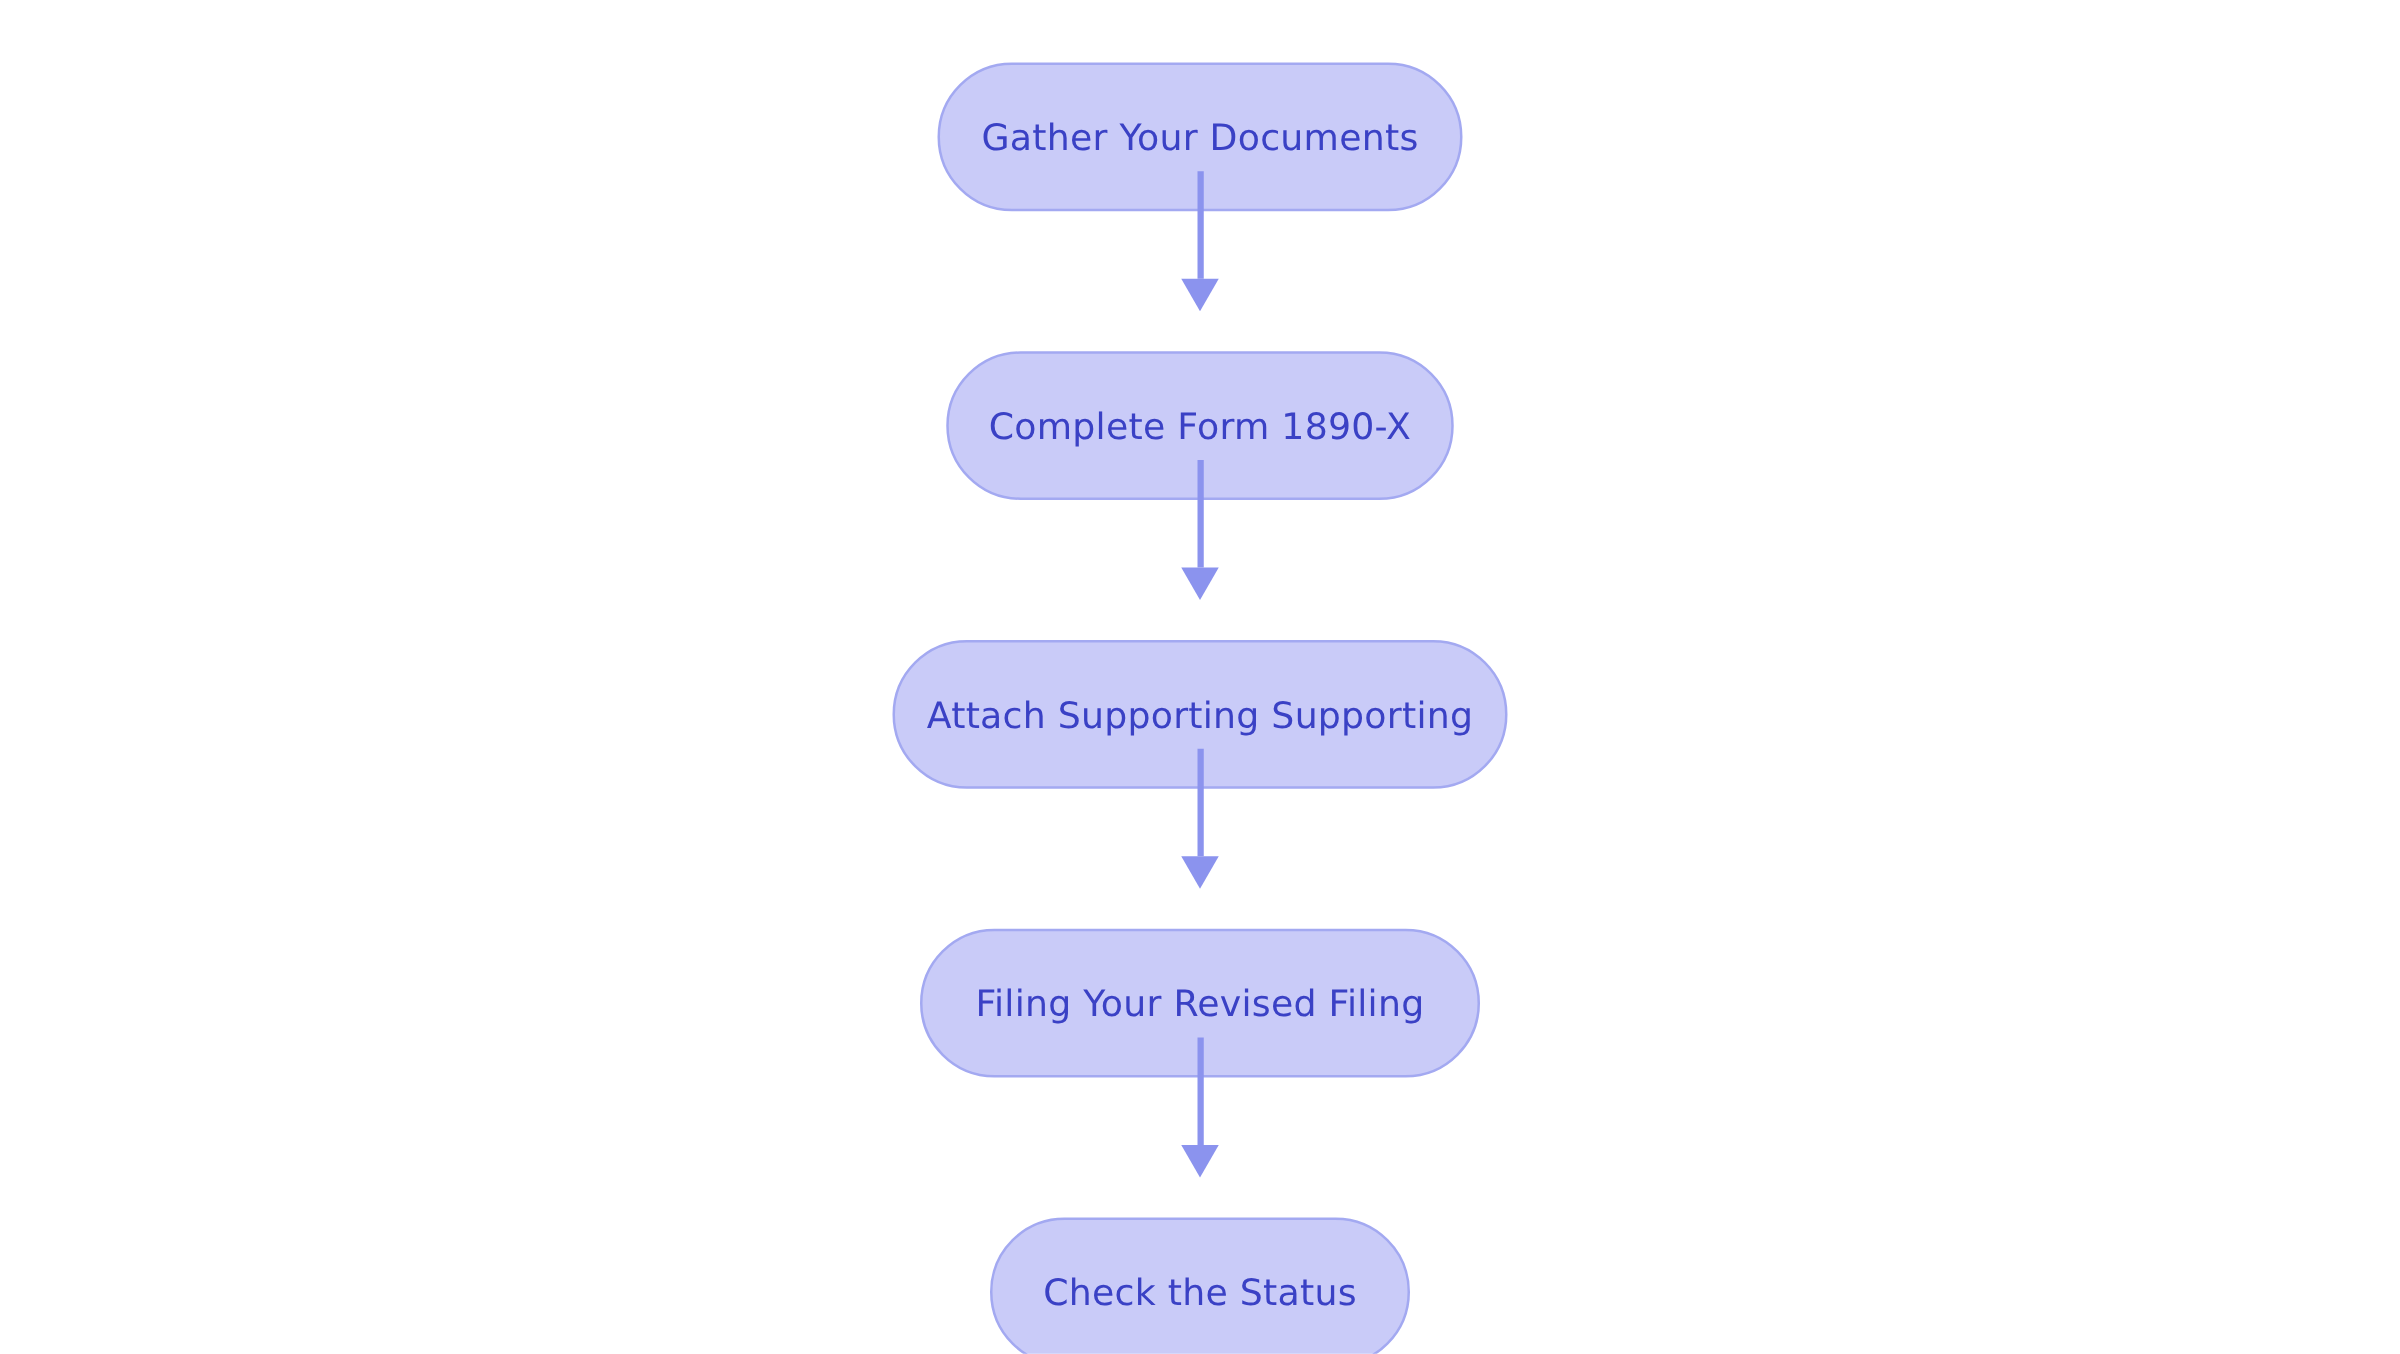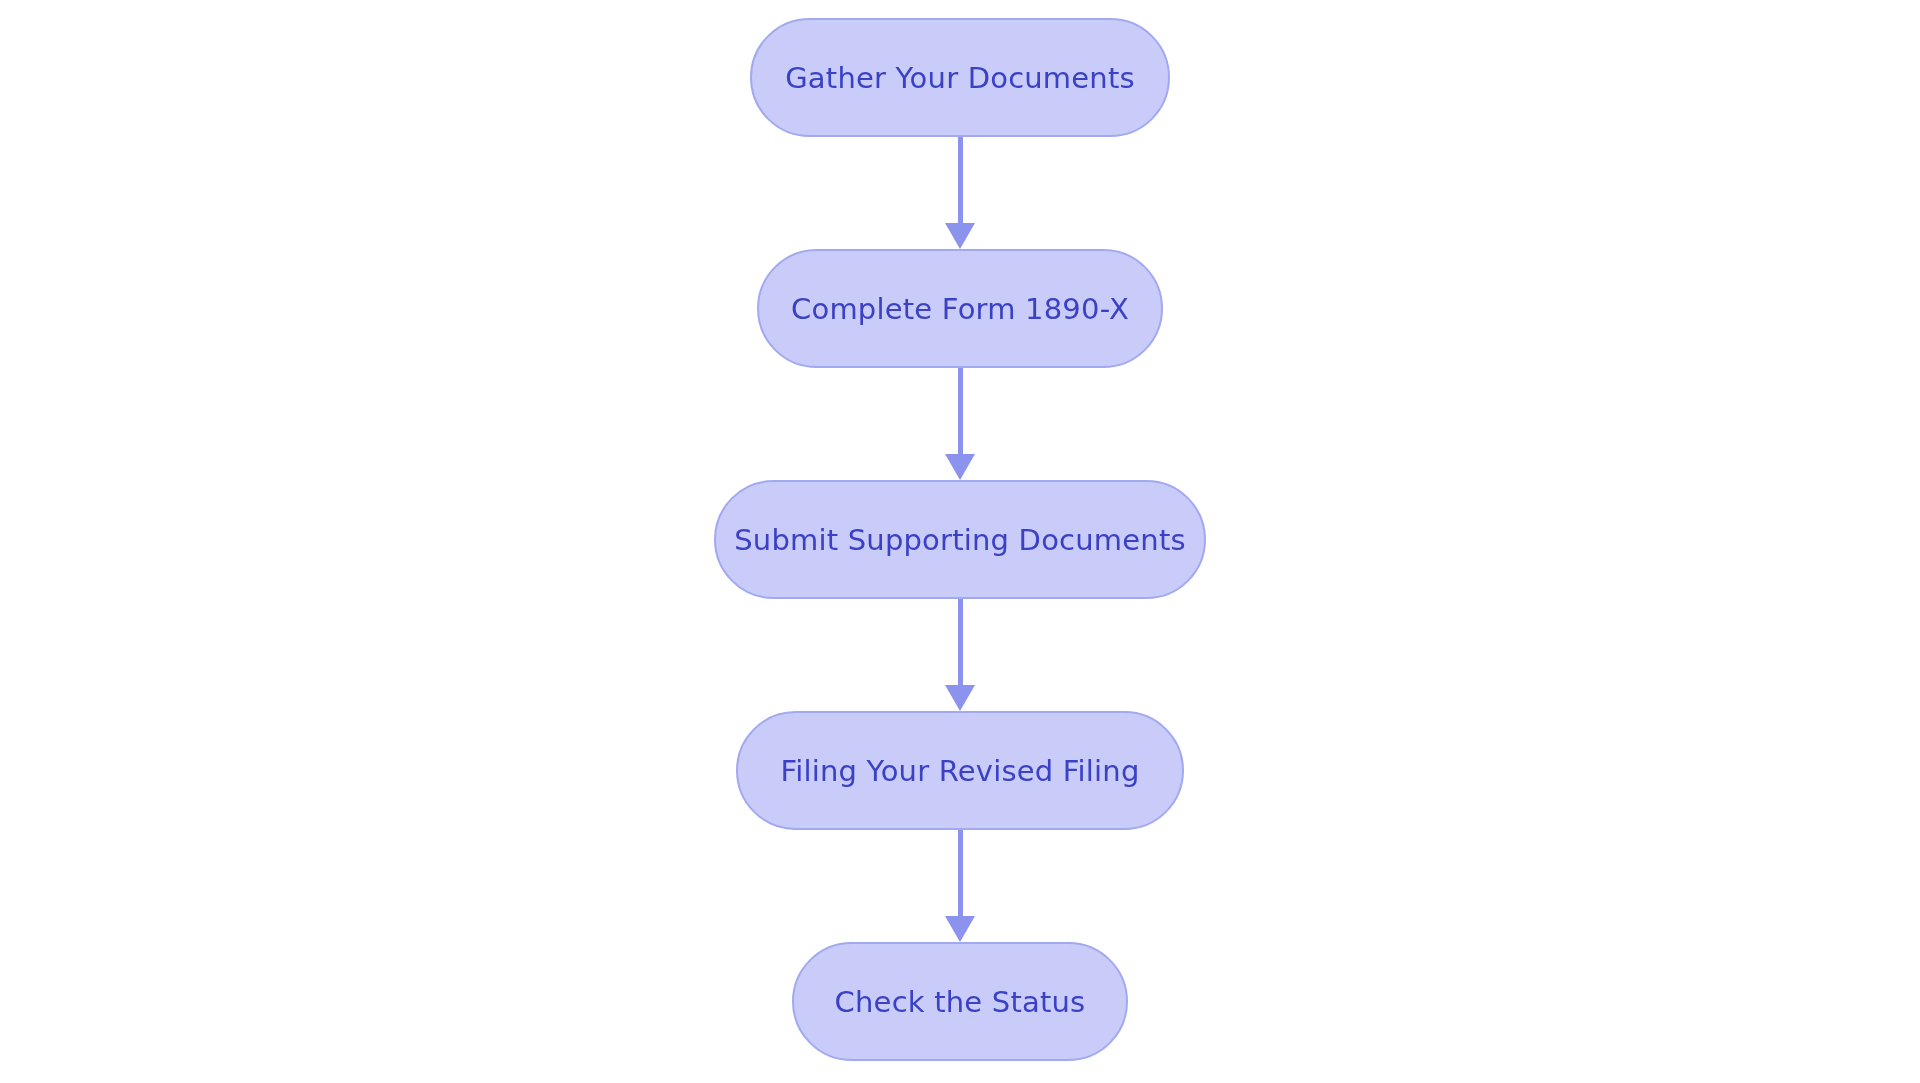--- a/index.html
+++ b/index.html
@@ -21,20 +21,21 @@
     left: 960px;
     transform: translateX(-50%);
     height: 119px;
     border-radius: 60px;
     background: var(--node-fill, #c9cbf8);
     border: 2px solid var(--node-border, #a3a9f1);
     display: flex;
     align-items: center;
     justify-content: center;
     text-align: center;
+    margin-top: 32px;
   }
   .node-label {
     color: var(--node-text, #3a41c5);
     font-size: 29px;
     letter-spacing: 0.2px;
     white-space: nowrap;
   }
   .n1 { top: 18px;  width: 420px; }
   .n2 { top: 249px; width: 406px; }
   .n3 { top: 480px; width: 492px; }
@@ -84,21 +85,21 @@
   <div class="node n2">
     <span class="node-label">Complete Form 1890-X</span>
   </div>
 
   <div class="connector c2">
     <div class="line"></div>
     <div class="head"></div>
   </div>
 
   <div class="node n3">
-    <span class="node-label">Submit Supporting Documents</span>
+    <span class="node-label">Attach Supporting Supporting</span>
   </div>
 
   <div class="connector c3">
     <div class="line"></div>
     <div class="head"></div>
   </div>
 
   <div class="node n4">
     <span class="node-label">Filing Your Revised Filing</span>
   </div>

